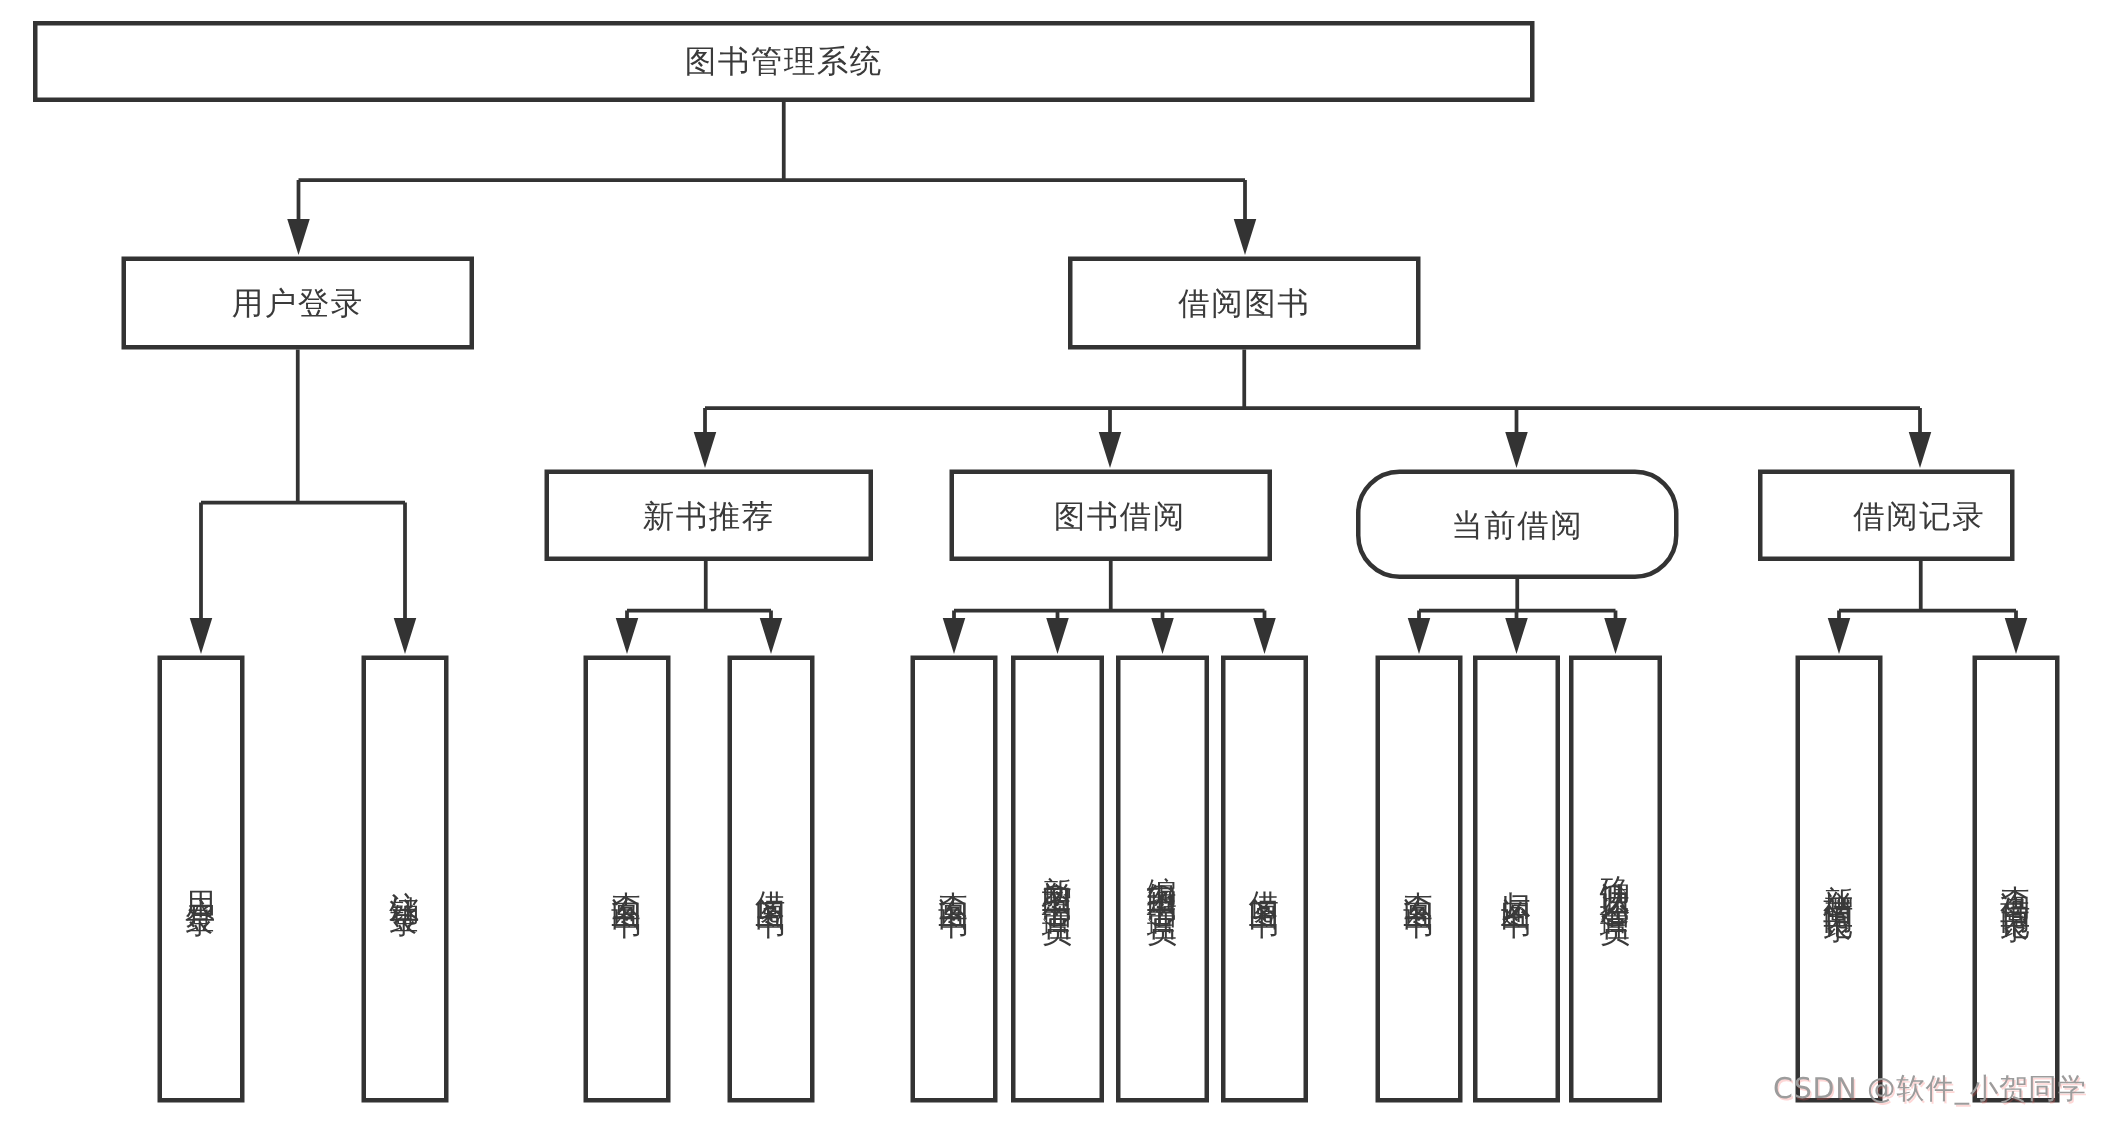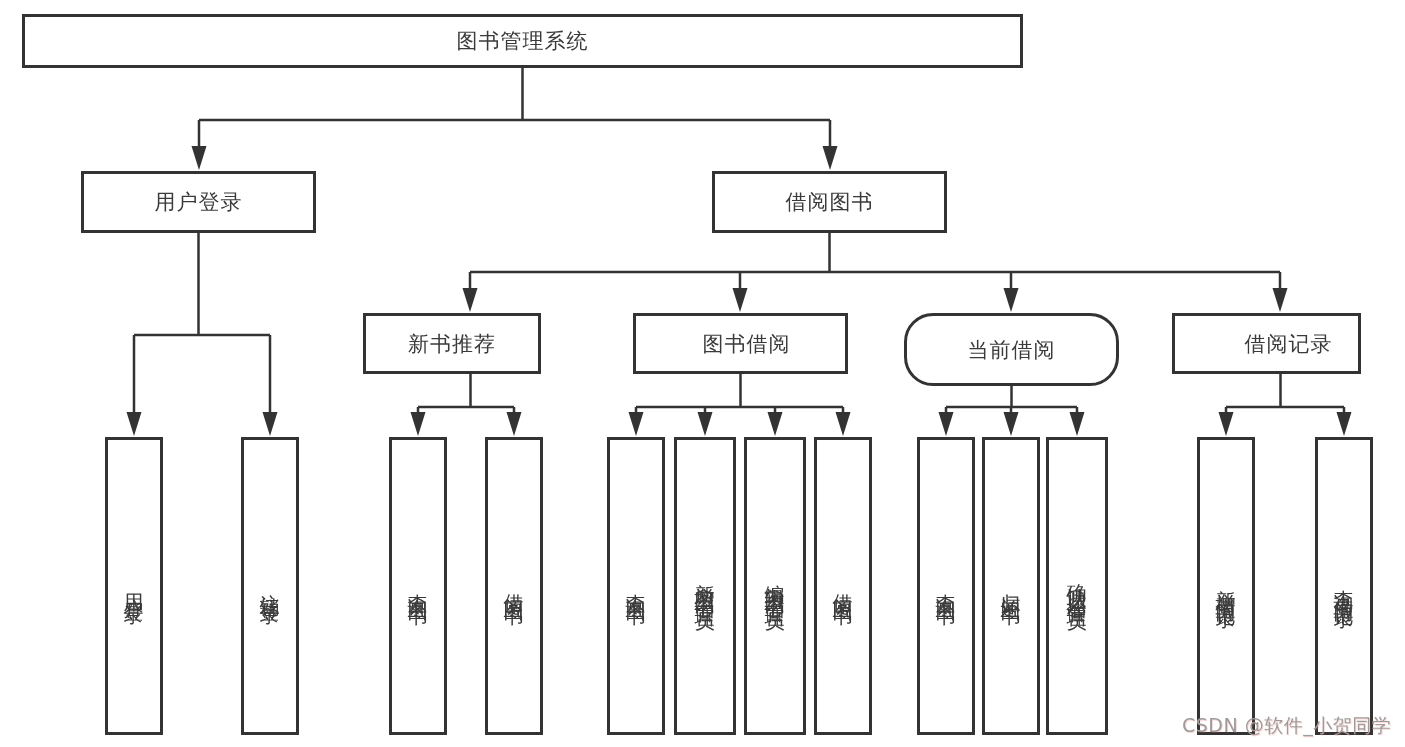--- a/index.html
+++ b/index.html
@@ -73,30 +73,30 @@
     <span>图书管理系统</span>
   </div>
 
   <div class="box" style="left:81px;top:171px;width:235px;height:62px;">
     <span>用户登录</span>
   </div>
   <div class="box" style="left:712px;top:171px;width:235px;height:62px;">
     <span>借阅图书</span>
   </div>
 
-  <div class="box" style="left:363px;top:313px;width:178px;height:61px;">
+  <div class="box" style="left:363px;top:313px;width:219px;height:61px;">
     <span>新书推荐</span>
   </div>
   <div class="box" style="left:633px;top:313px;width:215px;height:61px;padding-left:12px;">
     <span>图书借阅</span>
   </div>
   <div class="box" style="left:904px;top:313px;width:215px;height:73px;border-radius:29px;">
     <span>当前借阅</span>
   </div>
-  <div class="box" style="left:1172px;top:313px;width:189px;height:61px;padding-left:44px;">
+  <div class="box" style="left:1172px;top:313px;width:171px;height:61px;padding-left:44px;">
     <span>借阅记录</span>
   </div>
 
   <div class="box leaf" style="left:105px;top:437px;width:58px;height:298px;">
     <span>用户登录</span>
   </div>
   <div class="box leaf" style="left:241px;top:437px;width:58px;height:298px;">
     <span>注销登录</span>
   </div>
 

